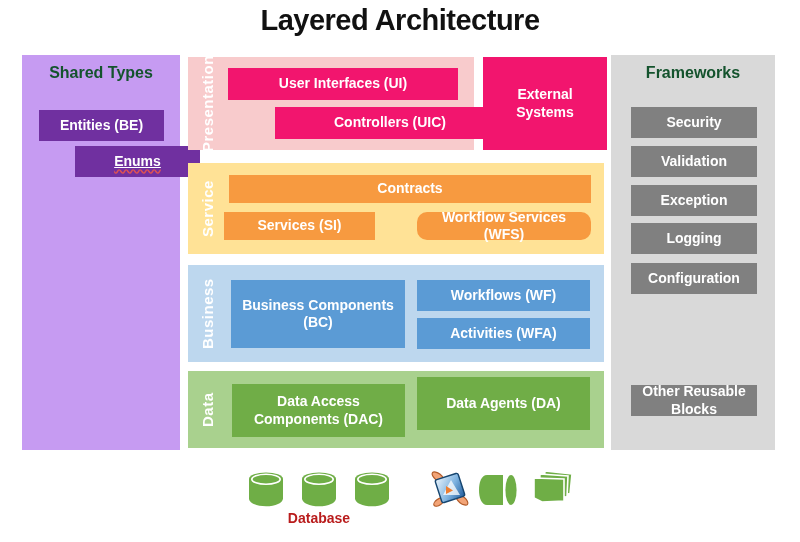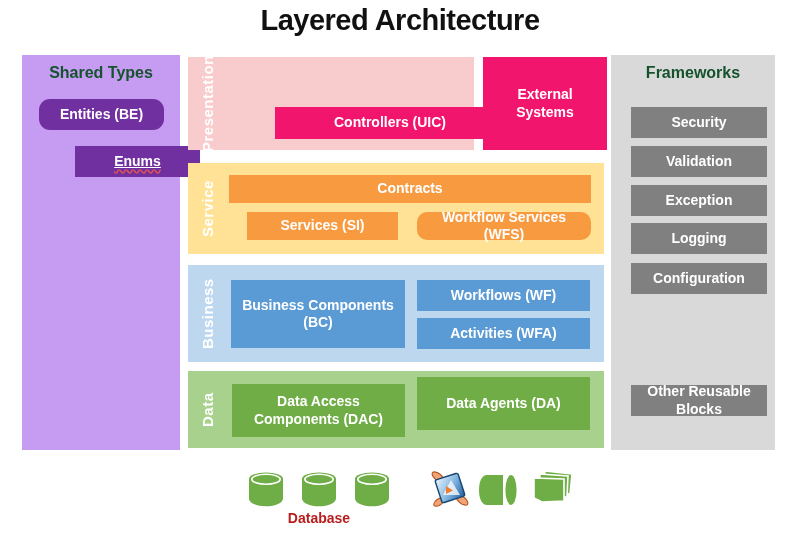--- a/index.html
+++ b/index.html
@@ -31,44 +31,44 @@
   
   .shared-panel{left:22px;top:55px;width:158px;height:395px;background:var(--shared-panel,#c69bf2);}
   .presentation-panel{left:188px;top:57px;width:286px;height:93px;background:var(--presentation-panel,#f8cbcc);}
   .external-box{left:483px;top:57px;width:124px;height:93px;background:var(--external-box,#f2156e);font-size:14px;}
   .service-panel{left:188px;top:163px;width:416px;height:91px;background:var(--service-panel,#ffe296);}
   .business-panel{left:188px;top:265px;width:416px;height:97px;background:var(--business-panel,#bdd7ee);}
   .data-panel{left:188px;top:371px;width:416px;height:77px;background:var(--data-panel,#a9d18e);}
   .frameworks-panel{left:611px;top:55px;width:164px;height:395px;background:var(--frameworks-panel,#d9d9d9);}
   
   .shared-panel .box{background:var(--shared-box,#7030a0);left:17px;width:125px;height:31px;font-size:14px;}
-  .entities-box{top:44px;border-radius:11px;}
+  .entities-box{top:55px;}
   .enums-box{top:91px;margin-left:36px;}
   .u-solid{text-decoration:underline;}
   .u-wavy{text-decoration:underline wavy #e05252;text-underline-offset:3px;}
   
   .presentation-panel .box{background:var(--presentation-box,#f2156e);left:40px;width:230px;height:32px;font-size:14px;}
   .ui-box{top:11px;}
   .uic-box{top:50px;margin-left:47px;}
   
   .service-panel .box{background:var(--service-box,#f79a40);height:28px;font-size:14px;}
   .contracts-box{left:41px;top:12px;width:362px;}
-  .services-si-box{left:59px;top:49px;width:151px;}
+  .services-si-box{left:36px;top:49px;width:151px;}
   .wfs-box{left:229px;top:49px;width:174px;font-size:12px;border-radius:10px;}
   
   .business-panel .box{background:var(--business-box,#5b9bd5);font-size:14px;}
   .bc-box{left:43px;top:15px;width:174px;height:68px;}
   .wf-box{left:229px;top:15px;width:173px;height:31px;}
   .wfa-box{left:229px;top:53px;width:173px;height:31px;}
   
   .data-panel .box{background:var(--data-box,#70ad47);font-size:14px;}
   .dac-box{left:44px;top:13px;width:173px;height:53px;}
   .da-box{left:229px;top:6px;width:173px;height:53px;}
   
-  .frameworks-panel .box{background:var(--frameworks-box,#808080);left:20px;width:136px;height:31px;font-size:14px;text-align:center;}
+  .frameworks-panel .box{background:var(--frameworks-box,#808080);left:20px;width:126px;height:31px;font-size:14px;text-align:center;}
   .fw-0{top:52px;} .fw-1{top:91px;} .fw-2{top:130px;} .fw-3{top:168px;} .fw-4{top:208px;}
   .fw-other{top:330px;height:52px;}
   
   .icon{position:absolute;}
   .db-cyl-1{left:246px;top:470px;}
   .db-cyl-2{left:299px;top:470px;}
   .db-cyl-3{left:352px;top:470px;}
   .svc-icon{left:429px;top:466px;}
   .hcyl-icon{left:478px;top:474px;}
   .docs-icon{left:528px;top:470px;}
@@ -90,20 +90,23 @@
     <div class="box entities-box">
       <span>Entities (BE)</span>
     </div>
     <div class="box enums-box">
       <span class="u-solid"><span class="u-wavy">Enums</span></span>
     </div>
   </div>
 
   <div class="panel presentation-panel">
     <div class="vlabel">Presentation</div>
+    <div class="box ui-box">
+      <span>User Interfaces (UI)</span>
+    </div>
     <div class="box uic-box">
       <span>Controllers (UIC)</span>
     </div>
   </div>
 
   <div class="box external-box">
     <span>External Systems</span>
   </div>
 
   <div class="panel service-panel">

